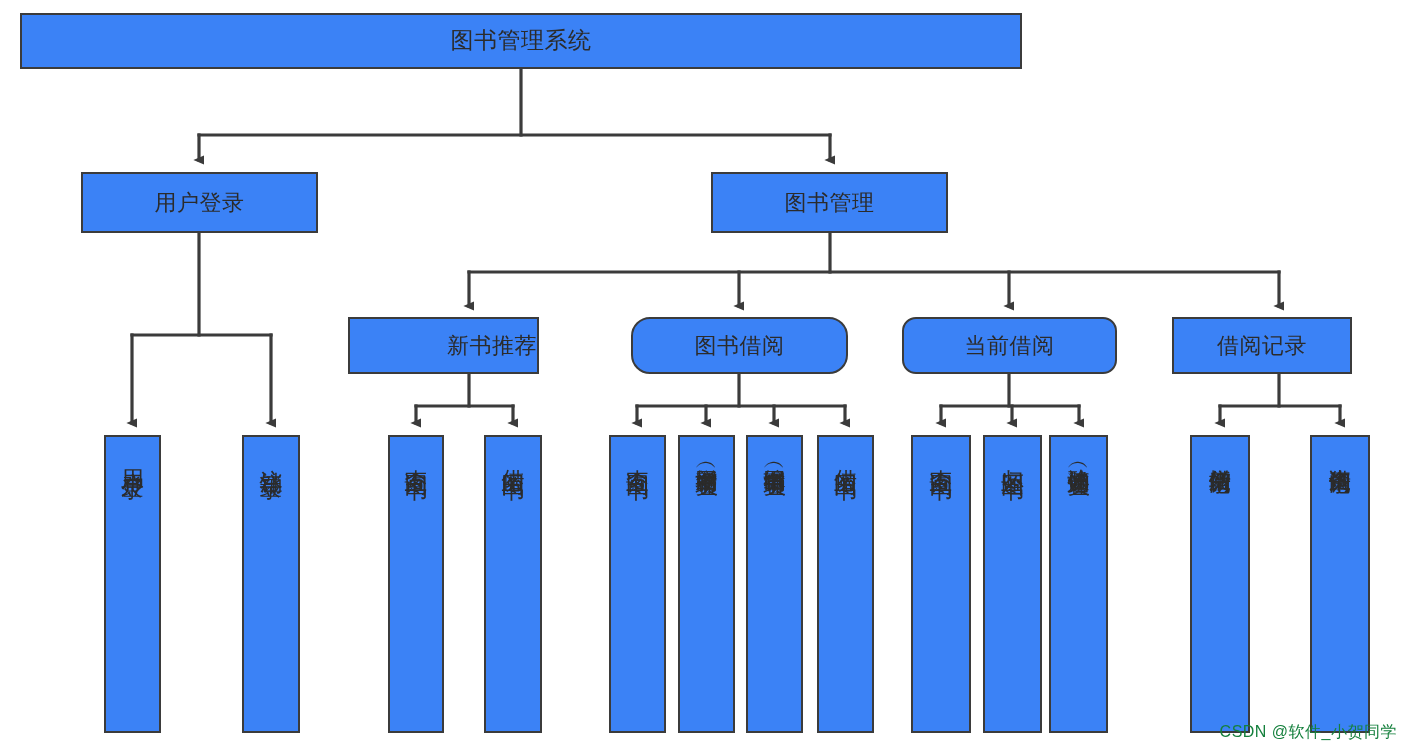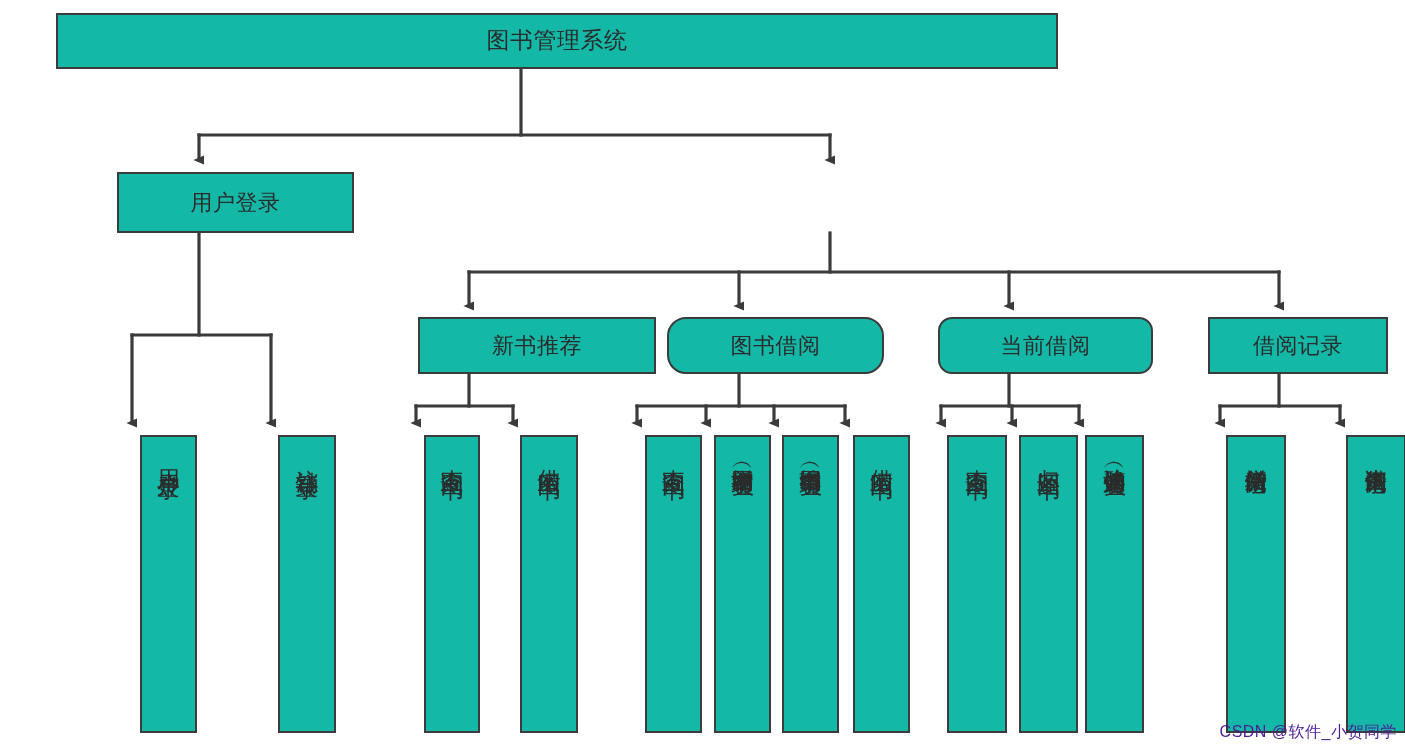--- a/index.html
+++ b/index.html
@@ -17,27 +17,26 @@
   }
   #wires{
     position:absolute;
     left:0;top:0;
     width:1405px;height:747px;
     pointer-events:none;
   }
   .node{
     position:absolute;
     box-sizing:border-box;
-    background:#14b8a6;
+    background:#3b82f6;
     border:2px solid #3b3b3b;
     display:flex;
     align-items:center;
     justify-content:center;
     z-index:2;
-    margin-left:36px;
   }
   .node .label{
     font-size:22px;
     line-height:1.18;
     letter-spacing:0.5px;
     color:#2b2b2b;
     text-align:center;
     white-space:nowrap;
   }
   .node.root .label{font-size:23px;}
@@ -53,21 +52,21 @@
     letter-spacing:3px;
     white-space:nowrap;
     color:#2b2b2b;
   }
   .node.leaf.tall .label{letter-spacing:1px;font-size:22px;}
   #watermark{
     position:absolute;
     right:8px;
     bottom:4px;
     font-size:16px;
-    color:#4c1d95;
+    color:#15803d;
     letter-spacing:0.5px;
     z-index:5;
     white-space:nowrap;
   }
 </style>
 </head>
 <body>
 
 <div id="canvas">
 
@@ -122,22 +121,25 @@
     </g>
   </svg>
 
   <div class="node root" style="left:20px;top:13px;width:1002px;height:56px;">
     <span class="label">图书管理系统</span>
   </div>
 
   <div class="node" style="left:81px;top:172px;width:237px;height:61px;">
     <span class="label">用户登录</span>
   </div>
+  <div class="node" style="left:711px;top:172px;width:237px;height:61px;">
+    <span class="label">图书管理</span>
+  </div>
 
-  <div class="node" style="left:382px;top:317px;width:238px;height:57px;">
+  <div class="node" style="left:348px;top:317px;width:191px;height:57px;justify-content:flex-end;">
     <span class="label">新书推荐</span>
   </div>
   <div class="node" style="left:631px;top:317px;width:217px;height:57px;border-radius:19px;">
     <span class="label">图书借阅</span>
   </div>
   <div class="node" style="left:902px;top:317px;width:215px;height:57px;border-radius:14px;">
     <span class="label">当前借阅</span>
   </div>
   <div class="node" style="left:1172px;top:317px;width:180px;height:57px;">
     <span class="label">借阅记录</span>

